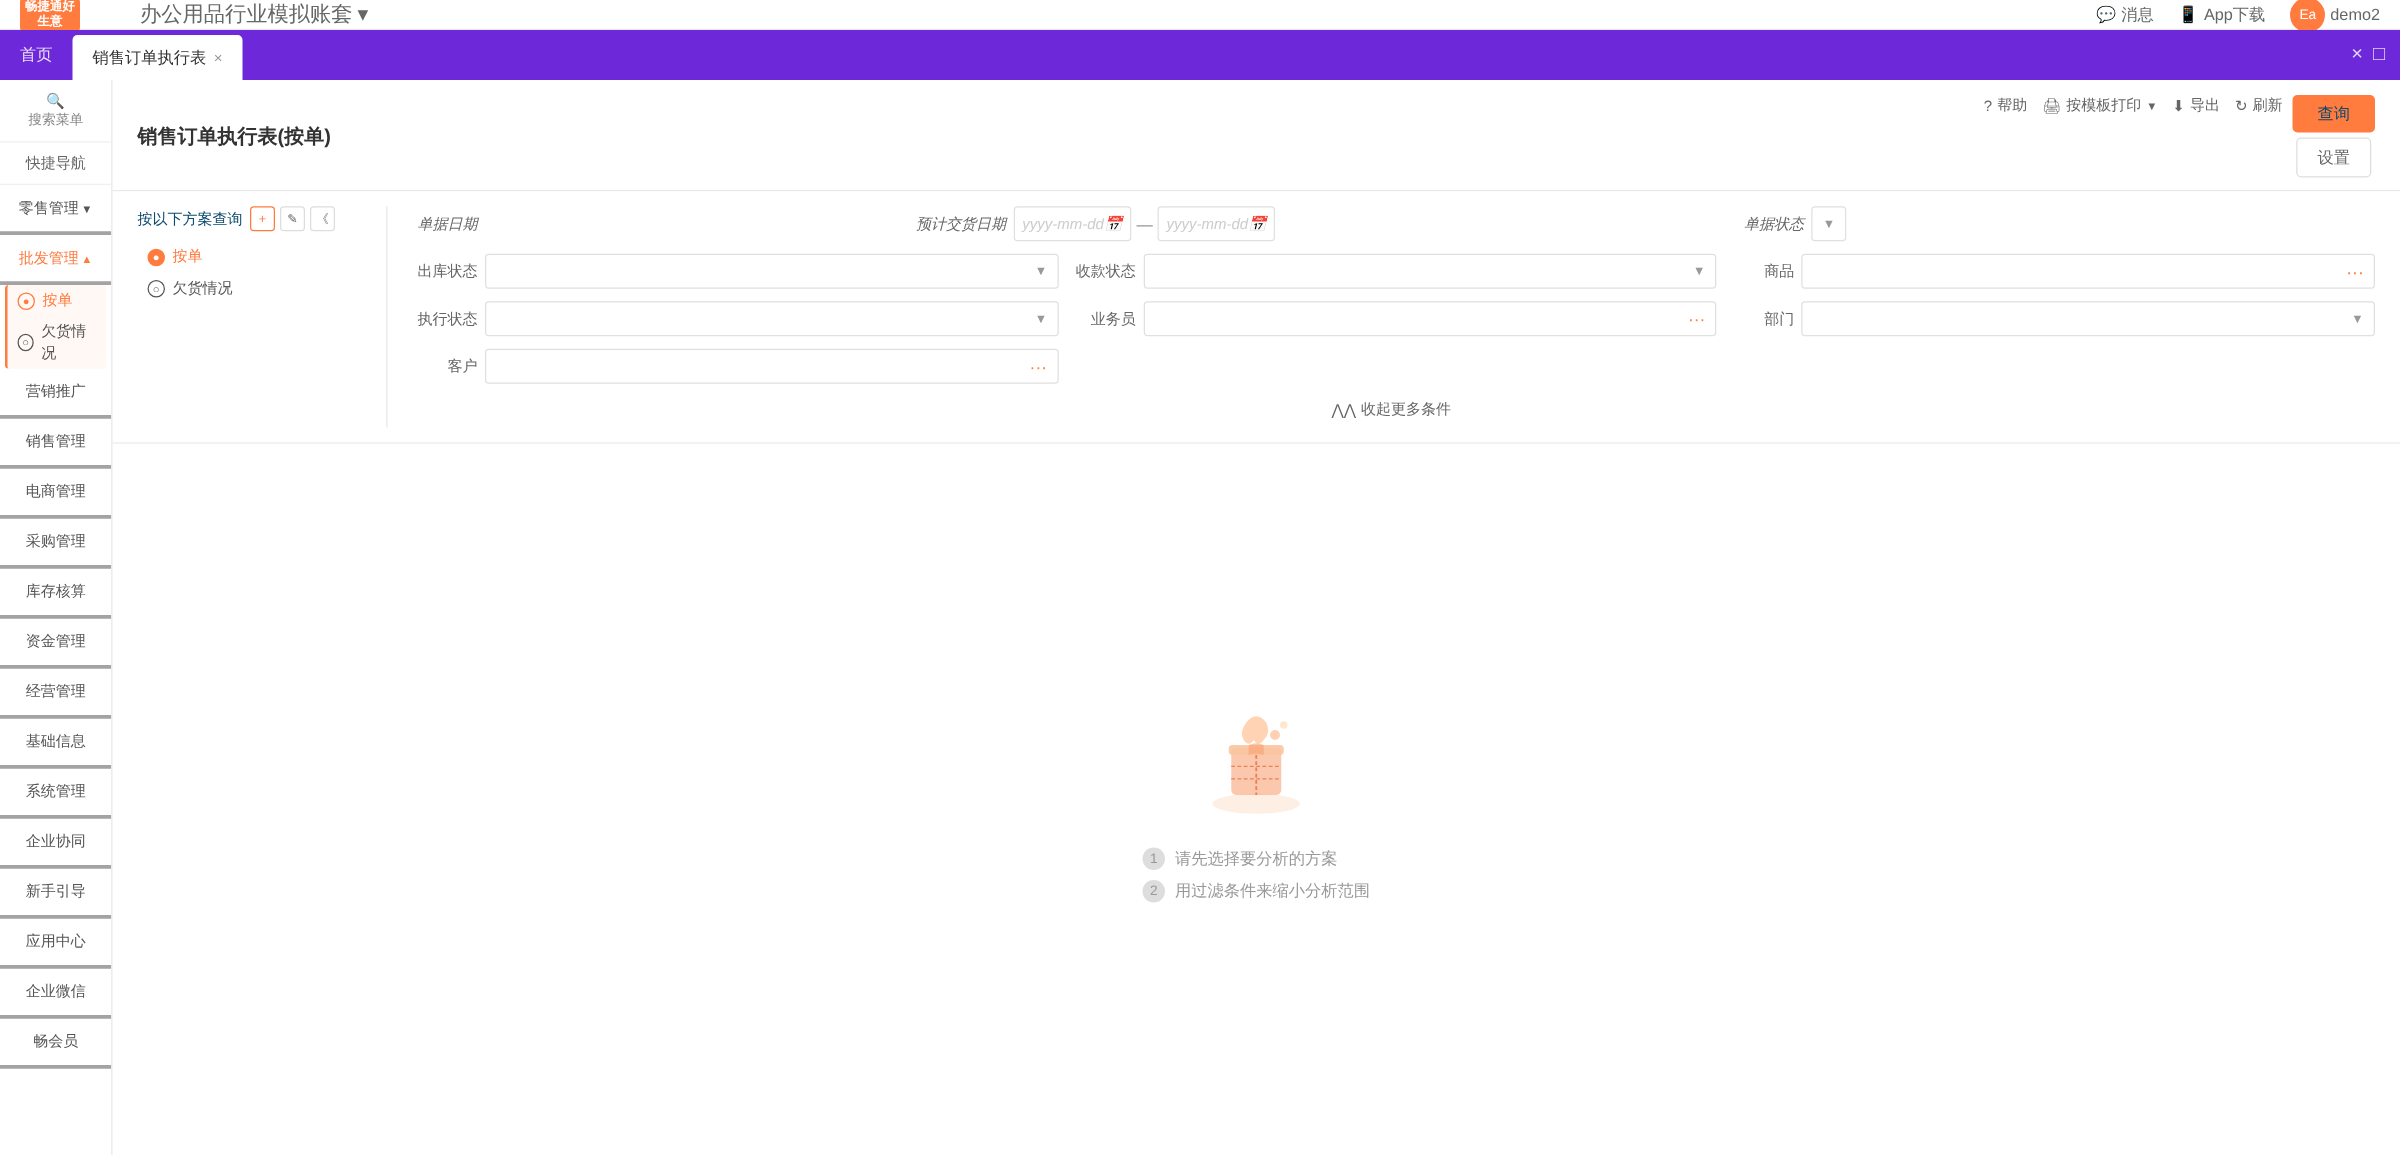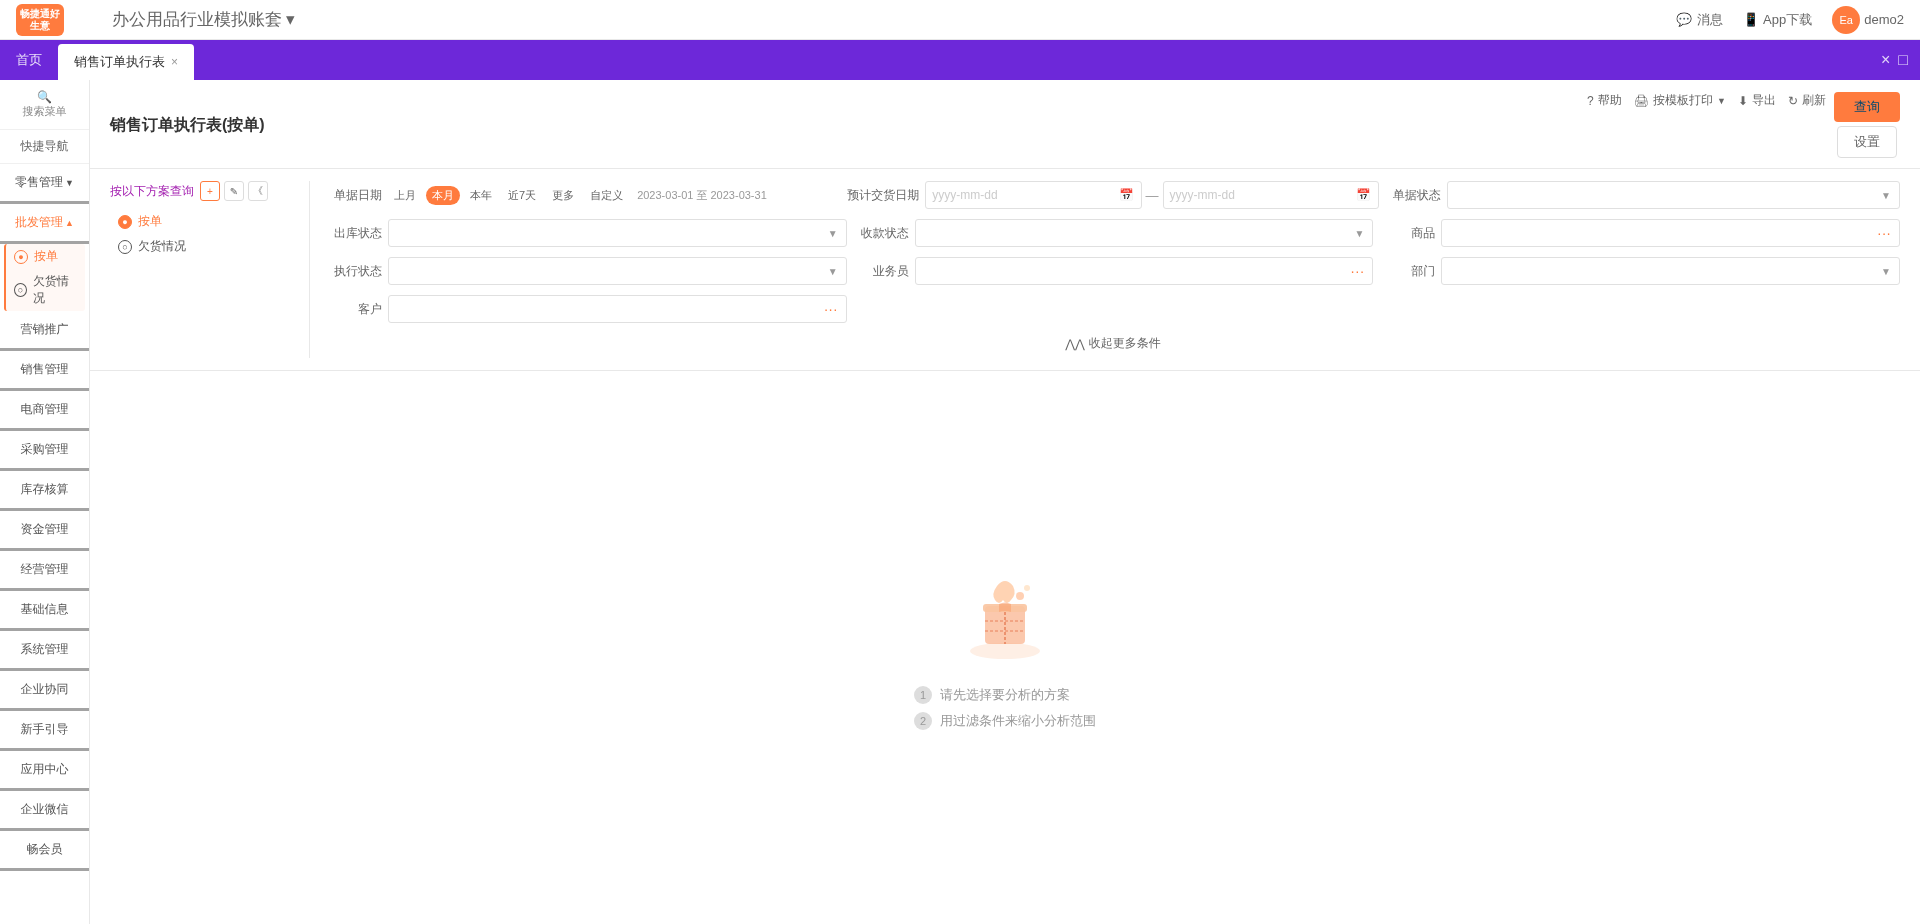--- a/index.html
+++ b/index.html
@@ -1,19 +1,19 @@
 <!DOCTYPE html>
 <html><head>
   <meta charset="utf-8">
   <style>
     * { box-sizing: border-box; margin: 0; padding: 0; }
     body { font-family: 'Microsoft YaHei', Arial, sans-serif; font-size: 13px; background: #f5f5f5; color: #333; display: flex; flex-direction: column; height: 100vh; overflow: hidden; }
 
     
-    .top-header { background: #fff; height: 40px; display: flex; align-items: center; justify-content: space-between; padding: 0 16px; border-bottom: 1px solid #e8e8e8; flex-shrink: 0; }
+    .top-header { background: #fff; height: 24px; display: flex; align-items: center; justify-content: space-between; padding: 0 16px; border-bottom: 1px solid #e8e8e8; flex-shrink: 0; }
     .top-header-left { display: flex; align-items: center; gap: 8px; }
     .logo-box { width: 48px; height: 32px; background: #ff7b3e; border-radius: 6px; display: flex; align-items: center; justify-content: center; }
     .logo-text { color: #fff; font-size: 10px; text-align: center; line-height: 1.2; font-weight: bold; }
     .biz-selector { display: flex; align-items: center; gap: 4px; color: #666; font-size: 17px; cursor: pointer; margin-left: 40px; }
     .top-header-right { display: flex; align-items: center; gap: 20px; color: #666; font-size: 13px; }
     .top-right-item { display: flex; align-items: center; gap: 4px; cursor: pointer; }
     .avatar { width: 28px; height: 28px; border-radius: 50%; background: #ff7b3e; display: flex; align-items: center; justify-content: center; color: #fff; font-size: 11px; }
 
     
     .tab-nav { background: #6d28d9; height: 40px; display: flex; align-items: stretch; flex-shrink: 0; }
@@ -228,21 +228,21 @@
           </div>
         </div>
       </div>
     </div>
 
     <div class="filter-area">
       <div class="filter-layout">
 
         <div class="filter-left-panel">
           <div class="filter-left-title">
-            <span style="color:#a21caf;font-size:12px;">按以下方案查询</span>
+            <span style="color:#0c4a6e;font-size:12px;">按以下方案查询</span>
             <div class="icons">
               <div class="icon-btn" style="color:#ff7b3e;border-color:#ff7b3e;">
                 <span>+</span>
               </div>
               <div class="icon-btn">
                 <span>✎</span>
               </div>
               <div class="icon-btn">
                 <span>《</span>
               </div>
@@ -253,34 +253,23 @@
             <span>按单</span>
           </div>
           <div class="filter-option">
             <div class="option-icon">○</div>
             <span>欠货情况</span>
           </div>
         </div>
 
         <div class="filter-right-panel">
 
-          <div class="filter-row" style="grid-template-columns: auto 1fr auto 1fr auto 1fr; align-items:center; gap:6px; margin-bottom:10px;">
+          <div class="filter-row" style="grid-template-columns: auto 1fr auto 1fr auto 1fr; align-items:center; gap:6px; margin-bottom:10px;font-style:italic;">
 
             <span class="filter-label">单据日期</span>
-            <div style="display:flex;align-items:center;gap:4px;flex-wrap:nowrap;">
-              <div class="date-shortcut">
-                <span class="date-btn">上月</span>
-                <span class="date-btn active">本月</span>
-                <span class="date-btn">本年</span>
-                <span class="date-btn">近7天</span>
-                <span class="date-btn">更多</span>
-                <span class="date-btn">自定义</span>
-              </div>
-              <span class="date-range-text">2023-03-01 至 2023-03-31</span>
-            </div>
 
             <span class="filter-label">预计交货日期</span>
             <div style="display:flex;align-items:center;gap:4px;border-radius:11px;">
               <div class="filter-date-input">
                 <span style="color:#ccc;">yyyy-mm-dd</span>
                 <span class="cal-icon">📅</span>
               </div>
               <span class="date-separator">—</span>
               <div class="filter-date-input">
                 <span style="color:#ccc;">yyyy-mm-dd</span>

